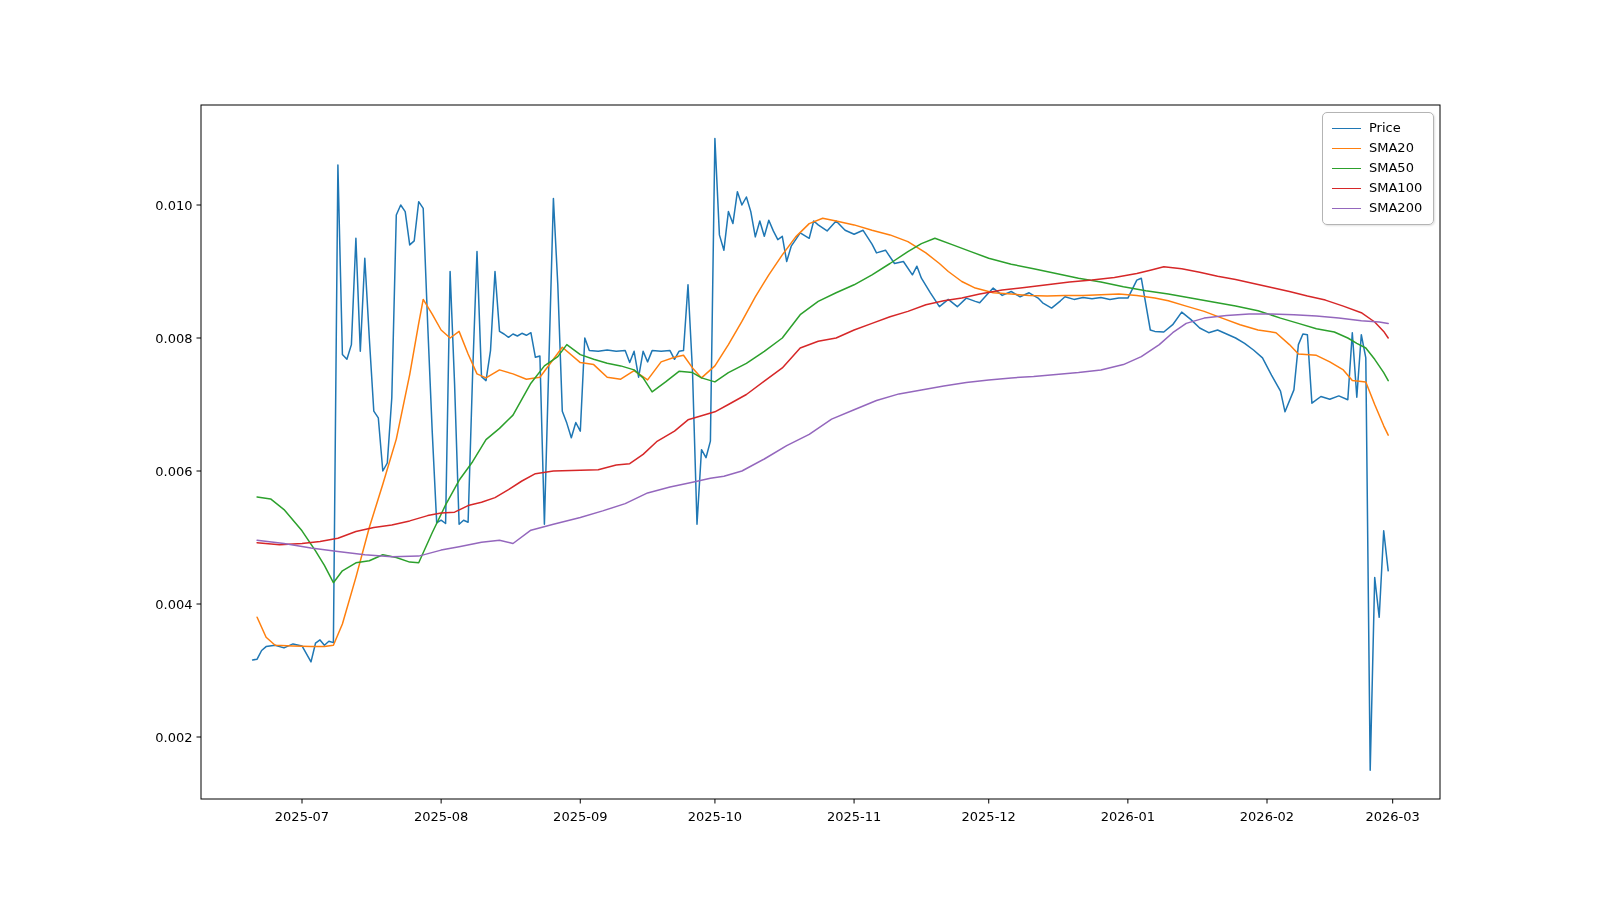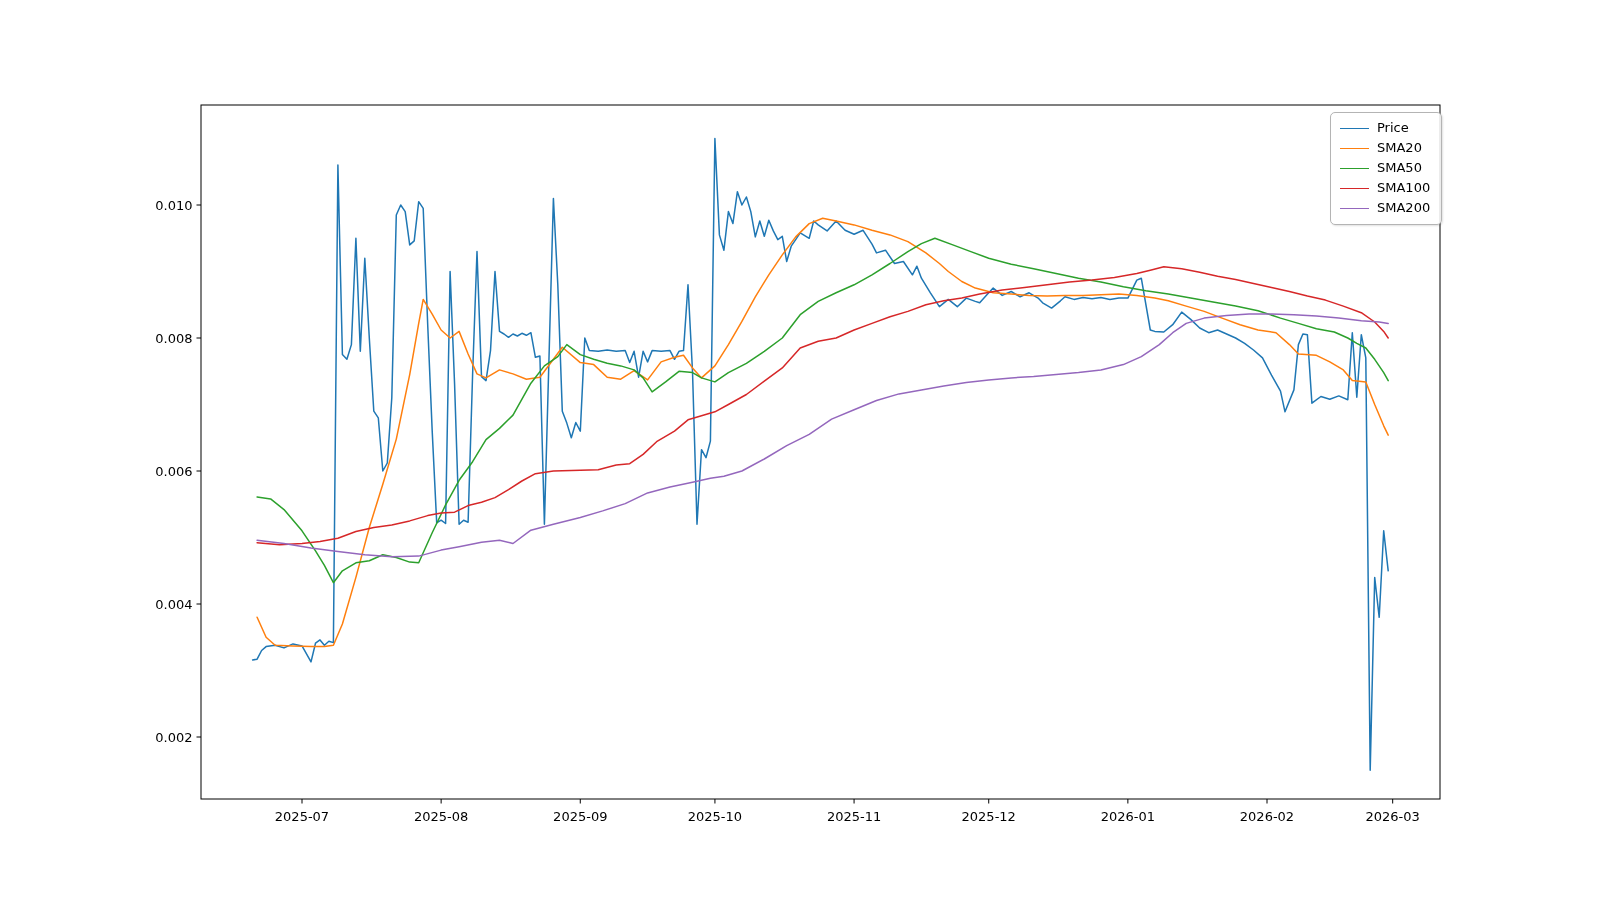--- a/index.html
+++ b/index.html
@@ -1,21 +1,21 @@
 <!DOCTYPE html>
 <html><head>
 <meta charset="utf-8">
 <style>
   html,body{margin:0;padding:0;background:#ffffff;width:1600px;height:900px;overflow:hidden;
     font-family:"DejaVu Sans", sans-serif;}
   #figure{position:relative;width:1600px;height:900px;background:#ffffff;}
   #chart-svg{position:absolute;left:0;top:0;}
   #legend{position:absolute;left:1322px;top:112px;width:112px;
     background:rgba(255,255,255,0.85);border:1px solid #b4b4b4;border-radius:5px;
-    box-shadow:1px 1px 2px rgba(0,0,0,0.12);padding:5px 7px 6px 9px;box-sizing:border-box;margin-left:8px;}
+    box-shadow:1px 1px 2px rgba(0,0,0,0.12);padding:5px 7px 6px 9px;box-sizing:border-box;}
   .legend-row{display:flex;align-items:center;height:20px;}
   .legend-swatch{display:inline-block;width:29px;height:0;border-top:1.6px solid #000;margin-right:8px;flex:0 0 29px;}
   .legend-label{font-size:13px;color:#000;white-space:nowrap;line-height:20px;}
   text{font-family:"DejaVu Sans", sans-serif;font-size:13px;fill:#000;}
 </style>
 </head>
 <body>
 
 <div id="figure">
   <svg id="chart-svg" width="1600" height="900" viewBox="0 0 1600 900">

